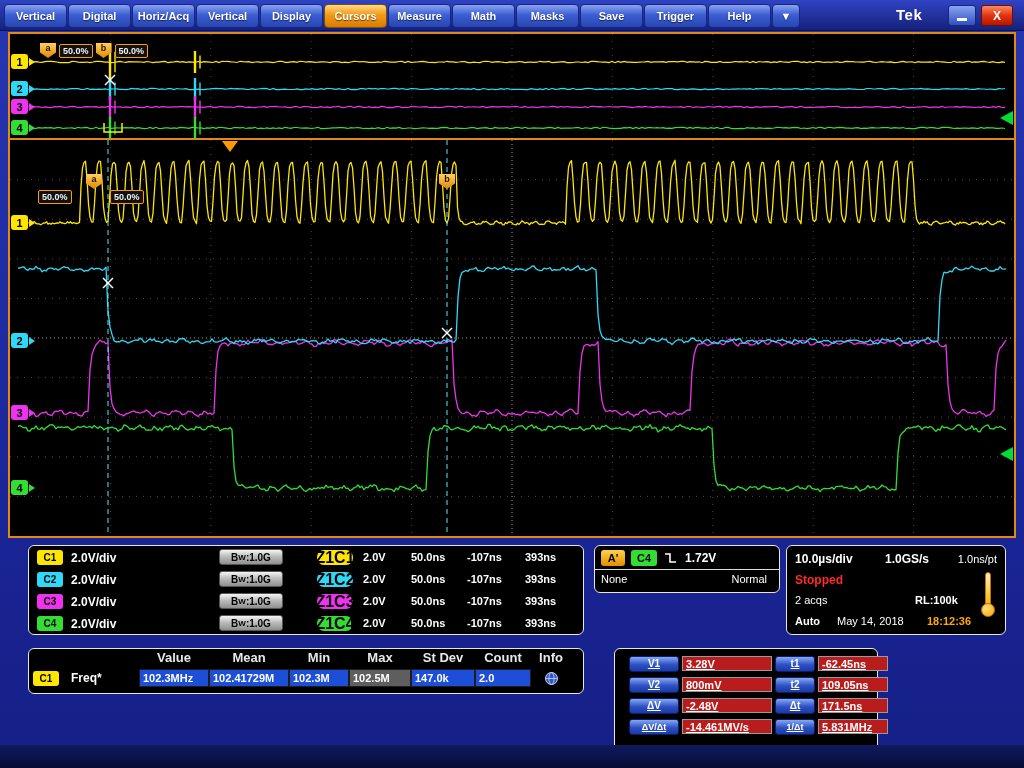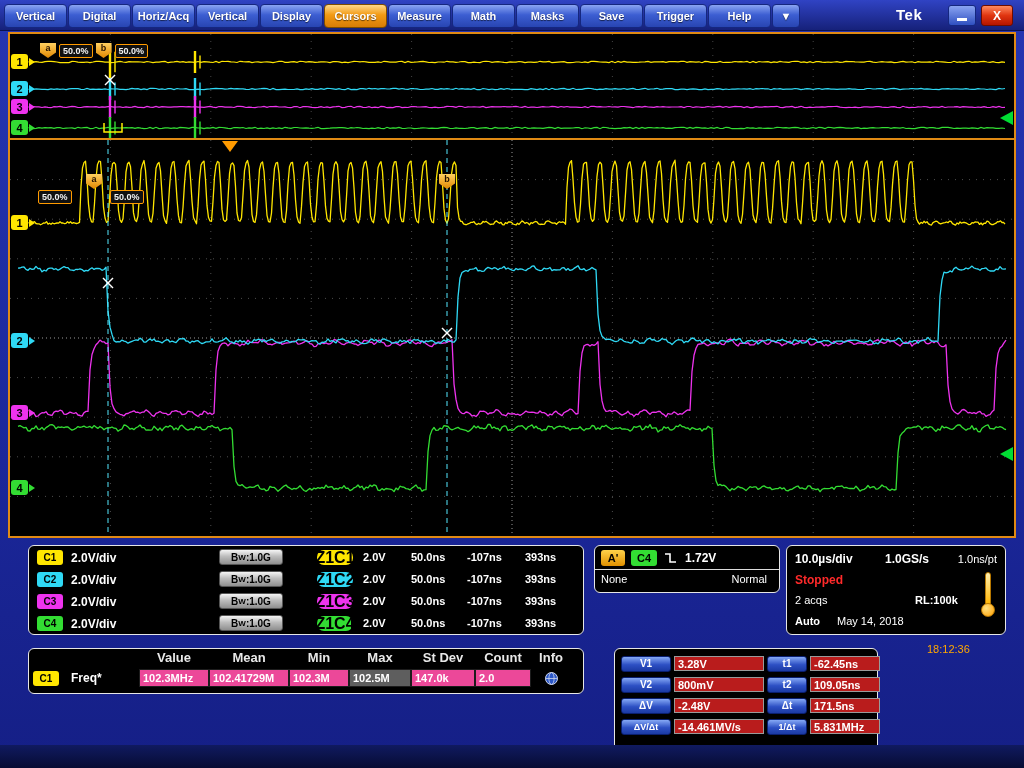--- a/index.html
+++ b/index.html
@@ -63,40 +63,40 @@
   .horiz{left:786px;top:545px;width:220px;height:90px;}
   .horiz div{position:absolute;}
   .h1a{left:8px;top:6px;font-weight:bold;font-size:12px;}
   .h1b{left:98px;top:6px;font-weight:bold;font-size:12px;}
   .h1c{right:8px;top:7px;font-size:11px;}
   .h2a{left:8px;top:27px;color:#ff2a2a;font-weight:bold;font-size:12px;}
   .h3a{left:8px;top:48px;font-size:11px;}
   .h3b{left:128px;top:48px;font-size:11px;font-weight:bold;}
   .h4a{left:8px;top:69px;font-size:11px;font-weight:bold;}
   .h4b{left:50px;top:69px;font-size:11px;}
-  .h4c{left:140px;top:69px;color:#ffa800;font-weight:normal;font-size:11px;margin-top:28px;}
+  .h4c{left:140px;top:69px;color:#ffa800;font-weight:bold;font-size:11px;}
   .thermo{right:10px;top:26px;width:14px;height:50px;}
   .t-bar{position:absolute;left:4px;top:0;width:6px;height:34px;background:linear-gradient(#fff0b0,#ffb400);
     border:1px solid #b87800;border-radius:3px;box-sizing:border-box;}
   .t-bulb{position:absolute;left:0;top:31px;width:14px;height:14px;border-radius:50%;
     background:radial-gradient(circle at 35% 35%,#ffe080,#ff9f00);border:1px solid #b87800;box-sizing:border-box;}
   .meas{left:28px;top:648px;width:556px;height:46px;}
   .mhead,.mrow{display:grid;grid-template-columns:34px 72px 70px 80px 60px 62px 64px 56px 40px;align-items:center;padding:0 4px;}
   .mhead{height:16px;font-size:13px;color:#e8e8e8;font-weight:bold;}
   .mhead div{text-align:center;}
   .mrow{height:26px;}
   .mbadge{width:26px;height:15px;background:var(--c);border-radius:3px;color:#000;font-weight:bold;font-size:10px;
     display:flex;align-items:center;justify-content:center;}
   .mname{font-size:12px;font-weight:bold;padding-left:4px;}
-  .mc{background:#ec4899;border:1px solid #1c1c1c;height:18px;display:flex;align-items:center;padding:0 3px;
+  .mc{background:#1d4ed8;border:1px solid #1c1c1c;height:18px;display:flex;align-items:center;padding:0 3px;
     font-size:11px;font-weight:bold;box-sizing:border-box;}
   .mc.max{background:#5e5e5e;}
   .minfo{display:flex;justify-content:center;}
-  .curs{left:614px;top:648px;width:264px;height:118px;padding:5px 6px;display:grid;
-    grid-template-columns:50px 90px 40px 70px;grid-auto-rows:19px;gap:2px 3px;align-items:center;}
+  .curs{left:614px;top:648px;width:264px;height:118px;padding:5px 14px;display:grid;
+    grid-template-columns:50px 90px 40px 70px;grid-auto-rows:19px;gap:2px 3px;align-items:center;text-decoration:underline;}
   .cbadge{height:16px;background:linear-gradient(#85a8f5,#2d50c4 55%,#1b3aa4);border:1px solid #0a1f70;border-radius:3px;
     color:#fff;font-weight:bold;font-size:10px;display:flex;align-items:center;justify-content:center;box-sizing:border-box;}
   .cbadge.small{font-size:9px;}
   .cval{height:15px;background:#b91c1c;border:1px solid #9a9a9a;color:#fff;font-size:11px;font-weight:bold;
     display:flex;align-items:center;padding:0 3px;box-sizing:border-box;}
   .footer{position:absolute;left:0;bottom:0;width:100%;height:23px;background:linear-gradient(#101a60,#070c33);}
 </style>
 </head>
 <body>
 

